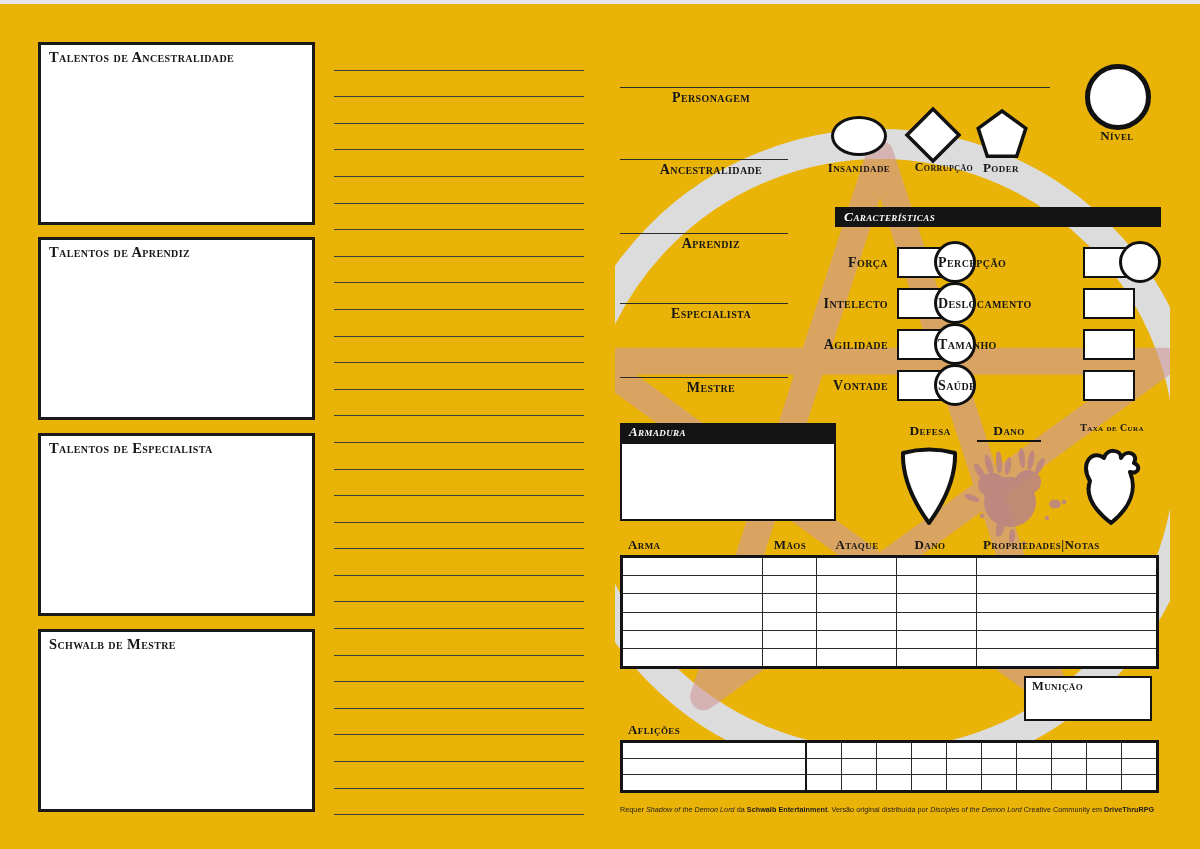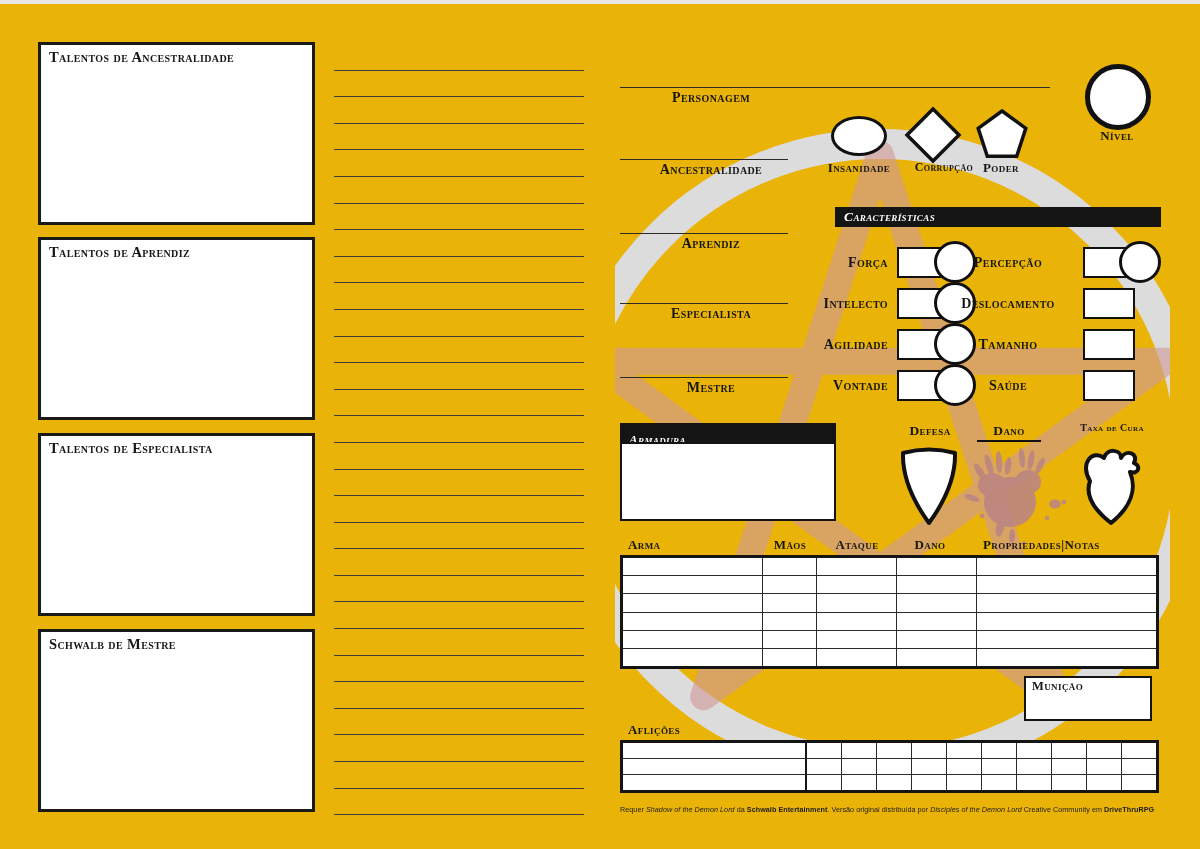--- a/index.html
+++ b/index.html
@@ -29,21 +29,21 @@
   .fline{position:absolute;border-top:1.6px solid #2b2b2b;height:0;}
   
   .shape{position:absolute;background:#fff;}
   .ellipse{border:3px solid #111;border-radius:50%;}
   .circle{border:5px solid #111;border-radius:50%;}
   .bar{position:absolute;background:#141414;font-style:italic;}
   .bar .bar-lbl{position:static;display:block;color:#fff;padding:2px 0 0 9px;font-size:13.5px;font-variant:small-caps;font-weight:bold;letter-spacing:.4px;}
   .attr-box{position:absolute;height:31px;background:#fff;border:2.5px solid #101010;box-sizing:border-box;}
   .attr-circle{position:absolute;width:42px;height:42px;border:3px solid #101010;border-radius:50%;background:#fff;box-sizing:border-box;}
   .attr-lbl-l{left:766px;width:122px;text-align:right;line-height:31px;}
-  .attr-lbl-r{left:938px;width:140px;text-align:center;line-height:31px;}
+  .attr-lbl-r{left:938px;width:140px;text-align:left;line-height:31px;}
   .armor-box{position:absolute;left:620px;top:438px;width:216px;height:79px;border:2.5px solid #141414;background:#fff;box-sizing:border-box;}
   
   .wtable{position:absolute;left:620px;top:551px;width:539px;height:114px;border:3px solid #141414;background:#fff;box-sizing:border-box;display:flex;flex-direction:column;}
   .wrow{flex:1 1 auto;display:grid;grid-template-columns:140px 54px 80px 80px auto;border-bottom:1.6px solid #2a2a2a;}
   .wrow:last-child{border-bottom:none;}
   .wcell{border-right:1.6px solid #2a2a2a;}
   .wcell:last-child{border-right:none;}
   
   .ammo-box{position:absolute;left:1024px;top:672px;width:128px;height:45px;border:2.5px solid #141414;background:#fff;box-sizing:border-box;}
   .ammo-box .ammo-lbl{position:static;display:block;padding:2px 0 0 6px;font-size:12.5px;}
@@ -177,21 +177,21 @@
   <div class="lbl attr-lbl-r" style="top:284px">Deslocamento</div>
   <div class="attr-box" style="left:1083px;top:284px;width:52px"></div>
 
   <div class="lbl attr-lbl-r" style="top:325px">Tamanho</div>
   <div class="attr-box" style="left:1083px;top:325px;width:52px"></div>
 
   <div class="lbl attr-lbl-r" style="top:366px">Saúde</div>
   <div class="attr-box" style="left:1083px;top:366px;width:52px"></div>
 
   <div class="bar" style="left:620px;top:419px;width:216px;height:19px">
-    <span class="bar-lbl" style="font-size:13px;padding-top:9px">Armadura</span>
+    <span class="bar-lbl" style="font-size:13px;padding-top:1px">Armadura</span>
   </div>
   <div class="armor-box"></div>
 
   <div class="lbl center" style="left:885px;top:420px;width:90px;font-size:13.5px">Defesa</div>
   <svg class="shape" style="left:896px;top:440px;background:transparent" width="66" height="84">
     <path d="M7,9 Q33,2 59,9 Q60,42 33,79 Q6,42 7,9 Z" fill="#fff" stroke="#111" stroke-width="4" stroke-linejoin="round"></path>
   </svg>
 
   <svg class="shape" style="left:952px;top:436px;background:transparent" width="120" height="110">
     <g fill="#bb8584" opacity="0.88">

